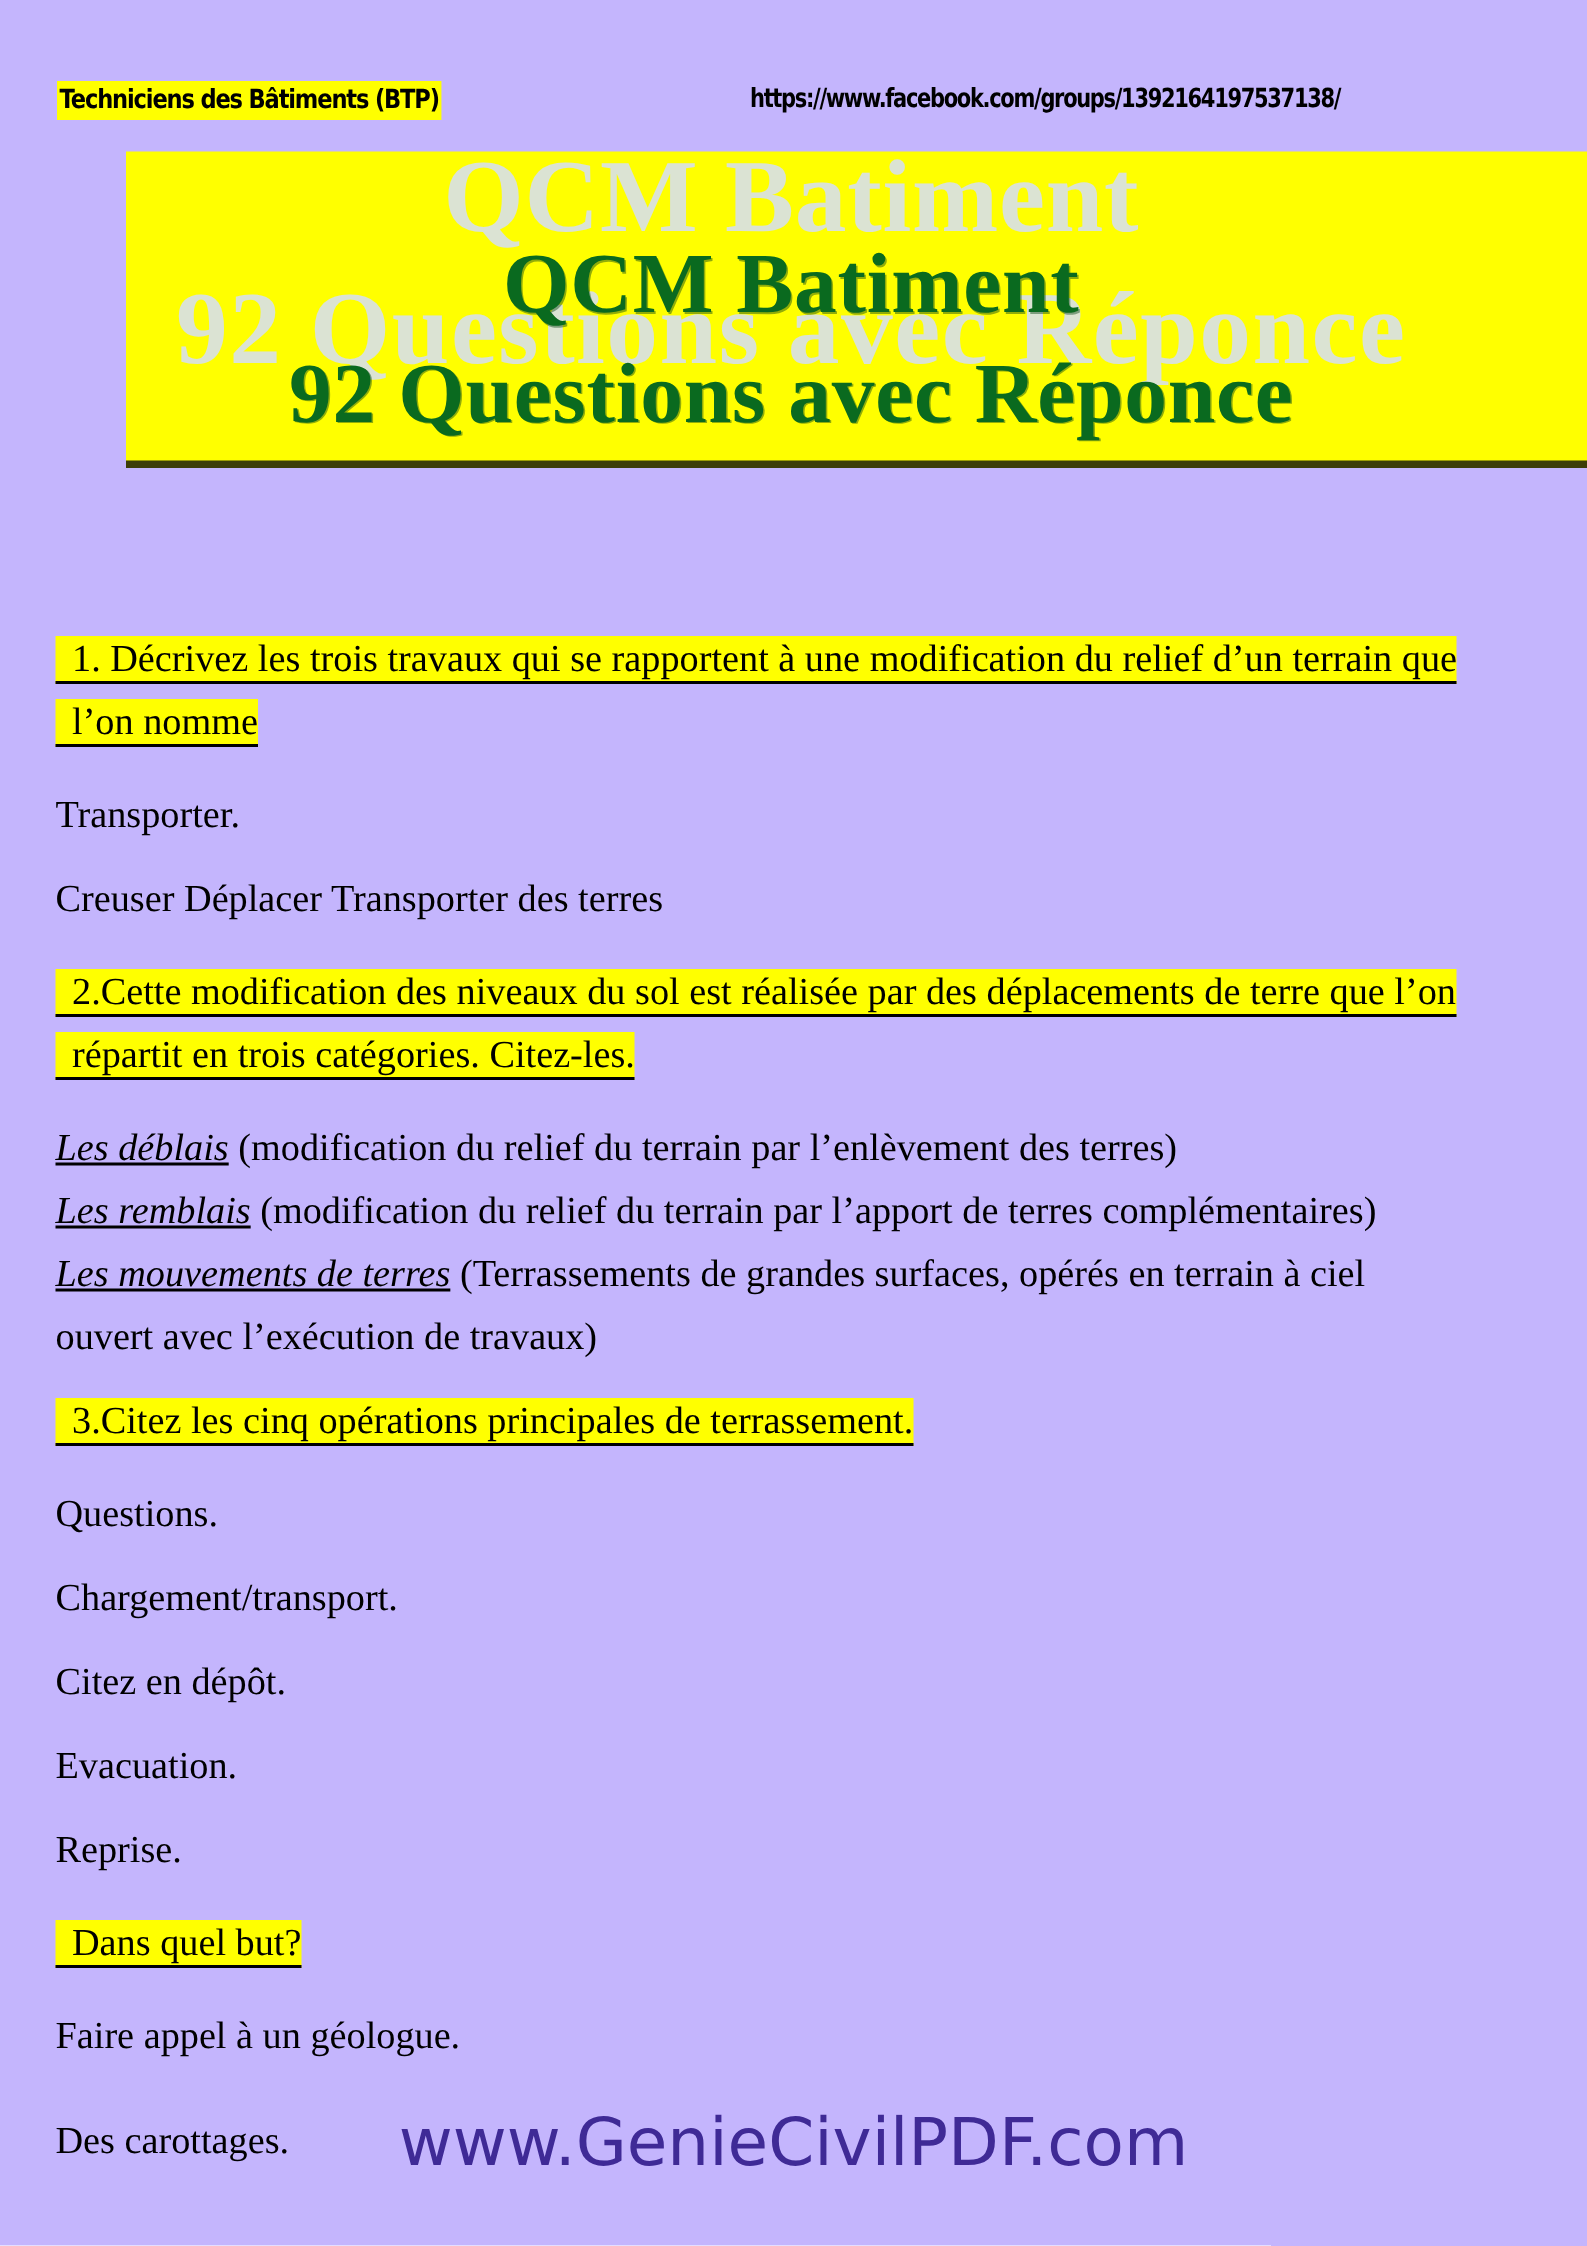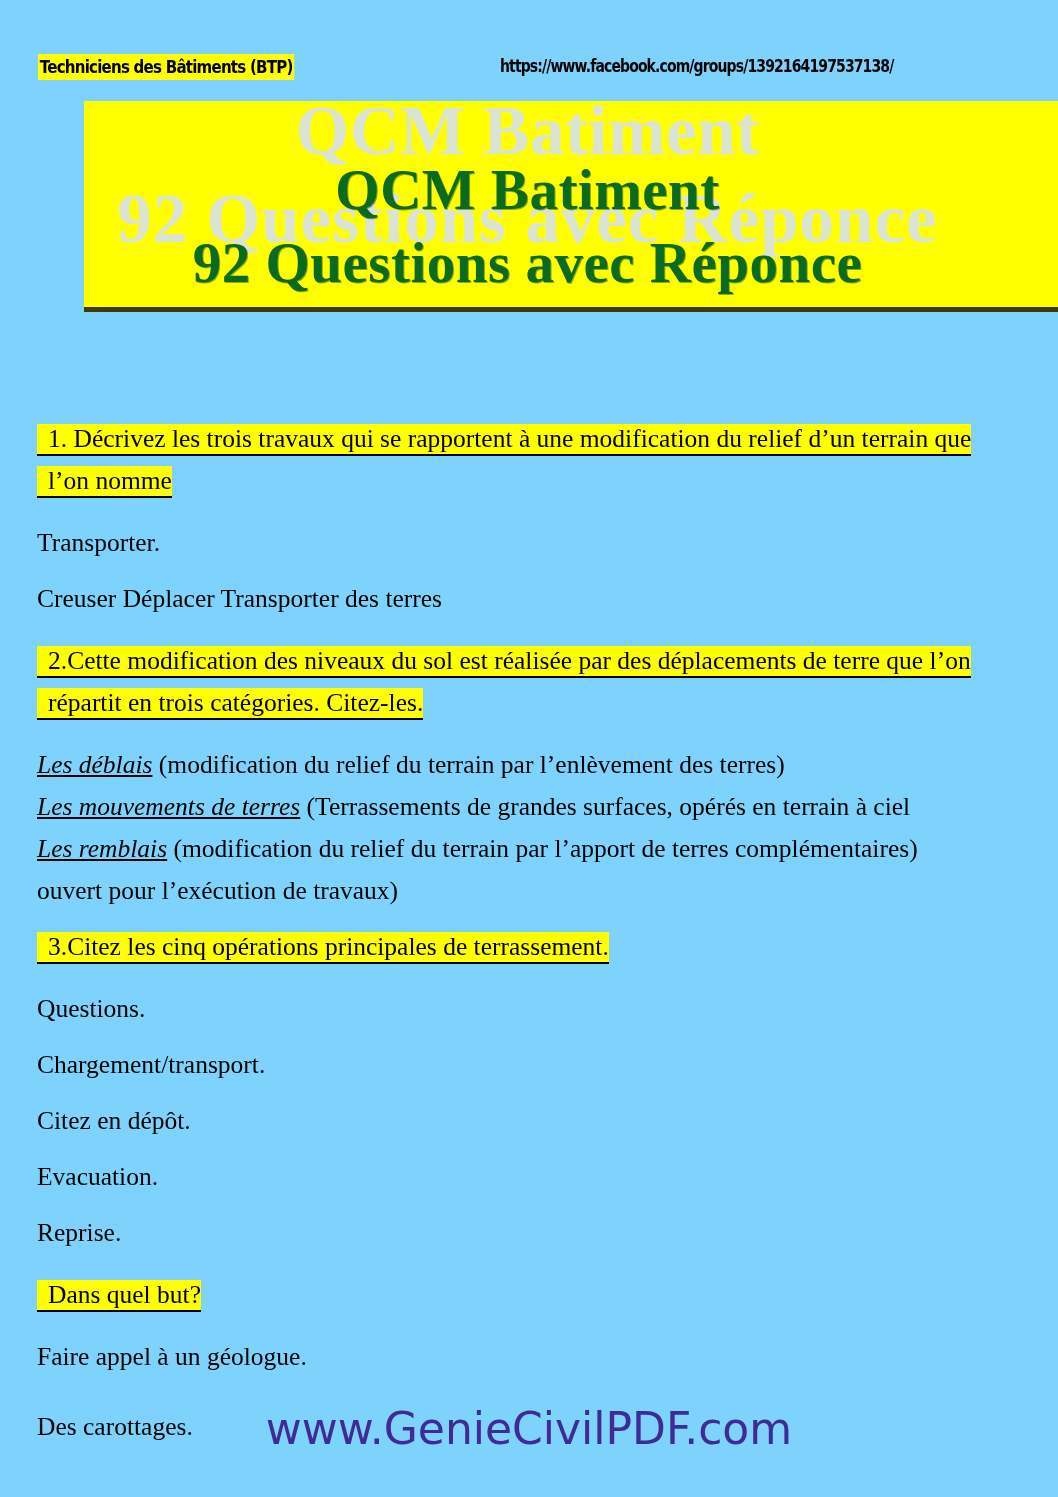--- a/index.html
+++ b/index.html
@@ -13,21 +13,21 @@
     position: relative;
     font-family: "Liberation Serif", "DejaVu Serif", serif;
     color: #000000;
     overflow: hidden;
   }
 
   .page {
     position: relative;
     width: 1058px;
     height: 1497px;
-    background: #7dd3fc;
+    background: #c4b5fd;
   }
 
   
   .doc-header {
     position: absolute;
     top: 54px;
     left: 0;
     width: 1058px;
     height: 30px;
   }
@@ -211,23 +211,23 @@
       <span class="a-line">Creuser Déplacer Transporter des terres</span>
     </div>
 
     <div class="gap-md"></div>
 
     <div class="q-block">
       <span class="q-line"><span class="hl">2.Cette modification des niveaux du sol est réalisée par des déplacements de terre que l’on</span></span>
       <span class="q-line"><span class="hl">répartit en  trois catégories. Citez-les.</span></span>
       <div class="gap-md"></div>
       <span class="a-line"><span class="term">Les déblais</span><span> (modification du relief du terrain par l’enlèvement des terres)</span></span>
+      <span class="a-line"><span class="term">Les remblais</span><span> (modification du relief du terrain par l’apport de terres complémentaires)</span></span>
       <span class="a-line"><span class="term">Les mouvements de terres</span><span> (Terrassements de grandes surfaces, opérés en terrain à ciel</span></span>
-      <span class="a-line"><span class="term">Les remblais</span><span> (modification du relief du terrain par l’apport de terres complémentaires)</span></span>
-      <span class="a-line">ouvert pour l’exécution de travaux)</span>
+      <span class="a-line">ouvert avec l’exécution de travaux)</span>
     </div>
 
     <div class="gap-sm"></div>
 
     <div class="q-block">
       <span class="q-line"><span class="hl">3.Citez les cinq opérations principales de terrassement.</span></span>
       <div class="gap-md"></div>
       <span class="a-line">Questions.</span>
       <div class="gap-sm"></div>
       <span class="a-line">Chargement/transport.</span>

